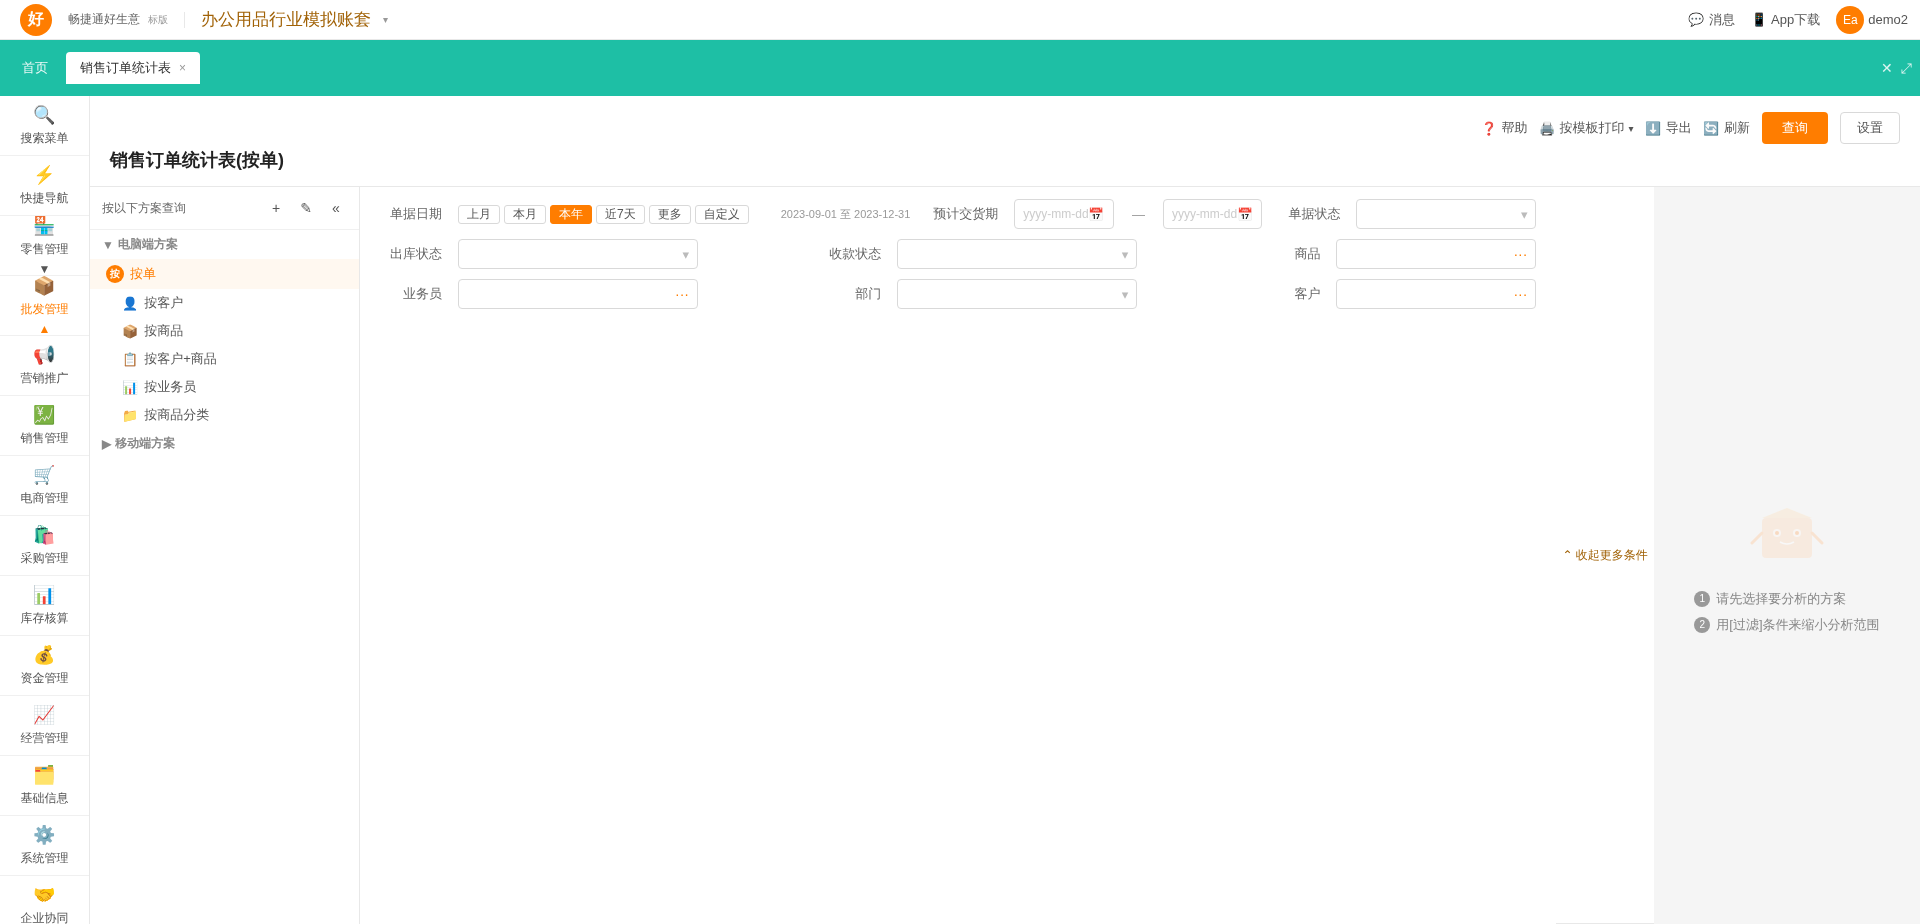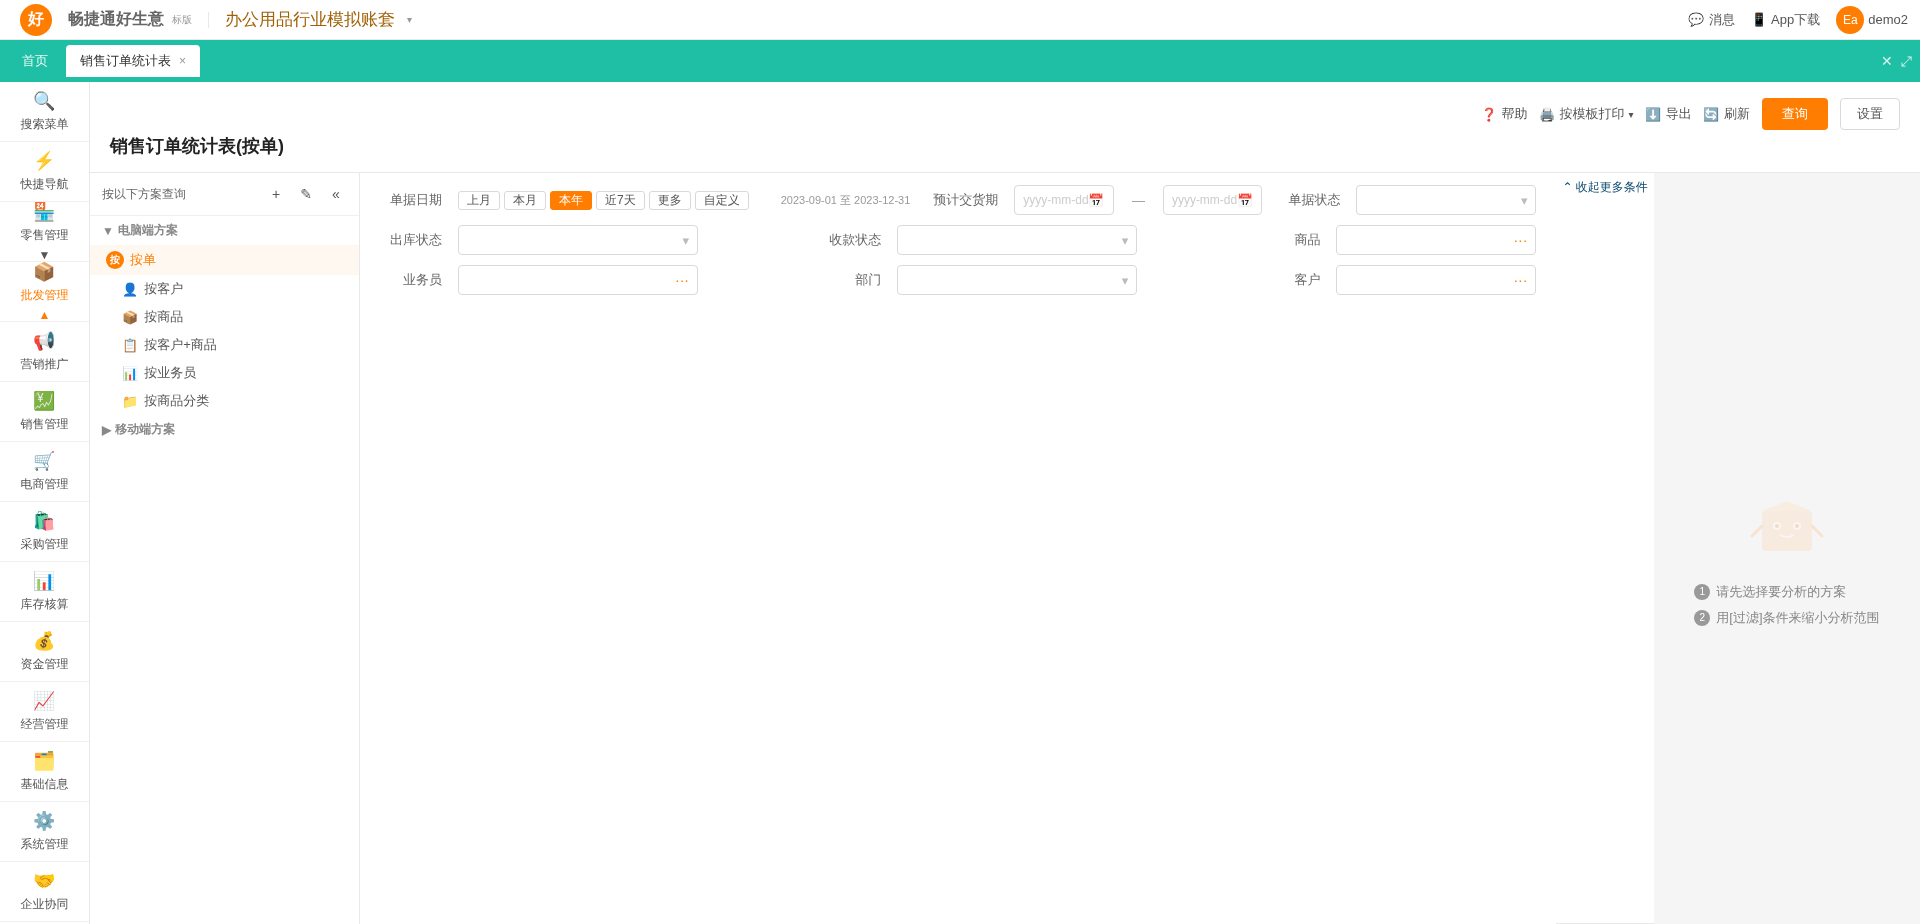--- a/index.html
+++ b/index.html
@@ -3,29 +3,29 @@
   <meta charset="utf-8">
   <style>
     * { box-sizing: border-box; margin: 0; padding: 0; }
     body { font-family: 'Microsoft YaHei', Arial, sans-serif; font-size: 13px; background: #f5f5f5; color: #333; height: 924px; overflow: hidden; display: flex; flex-direction: column; }
 
     
     .top-bar { background: #fff; height: 40px; display: flex; align-items: center; padding: 0 12px; border-bottom: 1px solid #e8e8e8; justify-content: space-between; flex-shrink: 0; }
     .top-bar-left { display: flex; align-items: center; gap: 8px; }
     .logo { width: 48px; height: 32px; display: flex; flex-direction: column; align-items: center; justify-content: center; }
     .logo-icon { width: 32px; height: 32px; background: #ff7d00; border-radius: 50%; display: flex; align-items: center; justify-content: center; color: white; font-size: 16px; font-weight: bold; }
-    .logo-text { font-size: 16px; color: #666; font-weight: bold; }
+    .logo-text { font-size: 12px; color: #666; }
     .app-title { font-size: 17px; color: #a16207; font-family: Liberation Serif, serif; }
     .dropdown-arrow { color: #999; font-size: 10px; margin-left: 4px; }
     .top-bar-right { display: flex; align-items: center; gap: 16px; }
     .top-right-item { display: flex; align-items: center; gap: 4px; color: #555; font-size: 13px; cursor: pointer; }
     .avatar { width: 28px; height: 28px; border-radius: 50%; background: #ff7d00; display: flex; align-items: center; justify-content: center; color: white; font-size: 12px; }
 
     
-    .tab-bar { background: #1ebfa5; height: 42px; display: flex; align-items: center; padding: 0 8px; flex-shrink: 0; gap: 4px; }
+    .tab-bar { background: #1ebfa5; height: 56px; display: flex; align-items: center; padding: 0 8px; flex-shrink: 0; gap: 4px; }
     .tab { display: flex; align-items: center; gap: 6px; padding: 0 14px; height: 32px; border-radius: 4px 4px 0 0; cursor: pointer; font-size: 13px; color: rgba(255,255,255,0.85); }
     .tab.active { background: #fff; color: #333; border-radius: 4px 4px 0 0; }
     .tab-close { font-size: 12px; color: #999; cursor: pointer; margin-left: 2px; }
     .tab-home { color: rgba(255,255,255,0.9); font-size: 13px; }
     .tab-bar-right { margin-left: auto; display: flex; align-items: center; gap: 8px; }
     .tab-bar-icon { color: rgba(255,255,255,0.85); cursor: pointer; font-size: 14px; }
 
     
     .main-layout { display: flex; flex: 1; overflow: hidden; }
 
@@ -61,21 +61,21 @@
     .tree-item .tree-icon { width: 18px; height: 18px; border-radius: 50%; display: flex; align-items: center; justify-content: center; font-size: 10px; font-weight: bold; }
     .tree-item .tree-icon.orange { background: #ff7d00; color: white; }
     .tree-category { padding: 6px 12px; font-size: 12px; color: #888; font-weight: bold; display: flex; align-items: center; gap: 4px; cursor: pointer; }
     .sub-items { padding-left: 24px; }
     .sub-item { padding: 5px 12px 5px 8px; display: flex; align-items: center; gap: 6px; cursor: pointer; font-size: 13px; color: #555; }
 
     
     .main-panel { flex: 1; display: flex; background: #f5f5f5; overflow: hidden; }
 
     
-    .collapse-bar { display: flex; align-items: flex-start; justify-content: center; padding: 6px; cursor: pointer; color: #0c4a6e; font-size: 12px; background: #fff; border-bottom: 1px solid #e8e8e8; }
+    .collapse-bar { display: flex; align-items: center; justify-content: center; padding: 6px; cursor: pointer; color: #a16207; font-size: 12px; background: #fff; border-bottom: 1px solid #e8e8e8; }
 
     
     .empty-state { flex: 1; display: flex; flex-direction: column; align-items: center; justify-content: center; gap: 12px; padding: 40px; }
     .empty-icon { width: 100px; height: 100px; opacity: 0.6; }
     .empty-tips { display: flex; flex-direction: column; gap: 8px; }
     .empty-tip { display: flex; align-items: center; gap: 6px; font-size: 13px; color: #888; }
     .tip-num { width: 16px; height: 16px; border-radius: 50%; background: #999; color: white; display: flex; align-items: center; justify-content: center; font-size: 10px; flex-shrink: 0; }
 
     .page-content { display: flex; flex: 1; overflow: hidden; }
 

